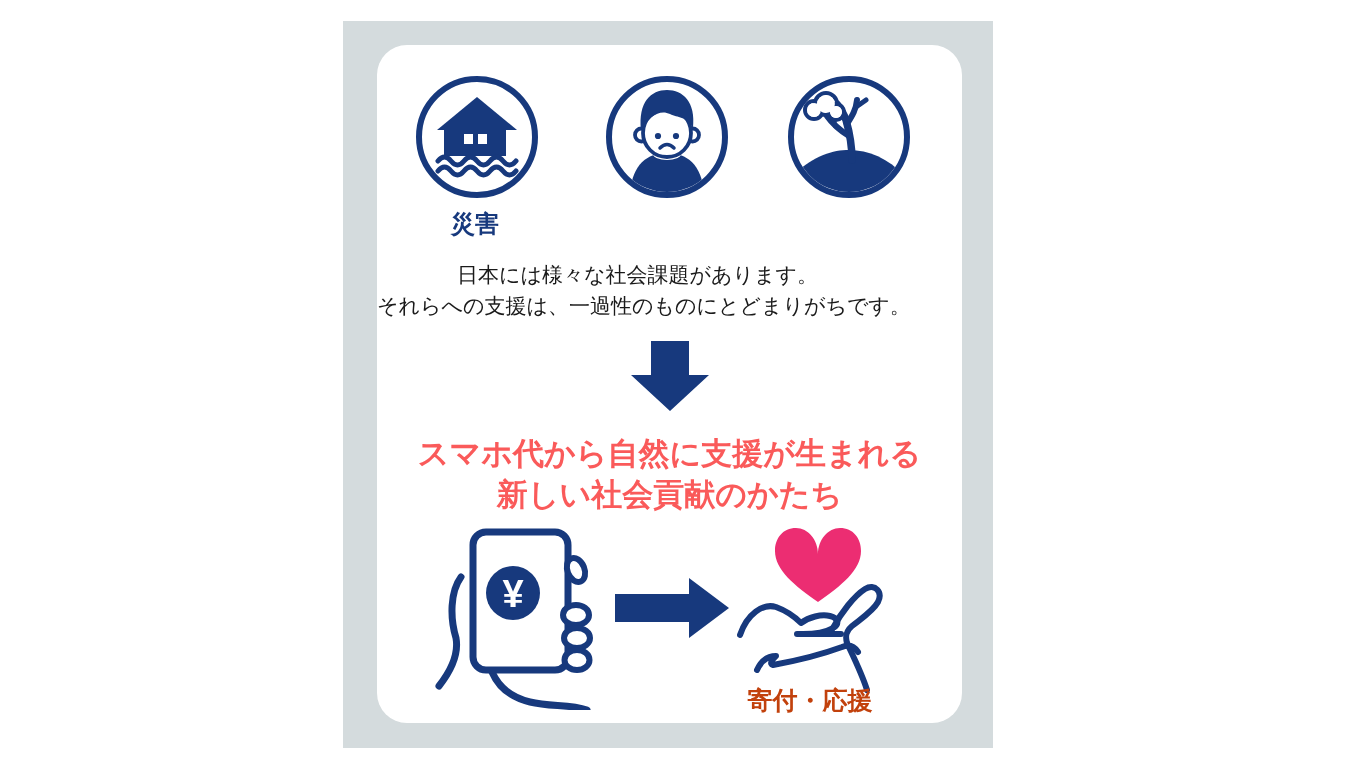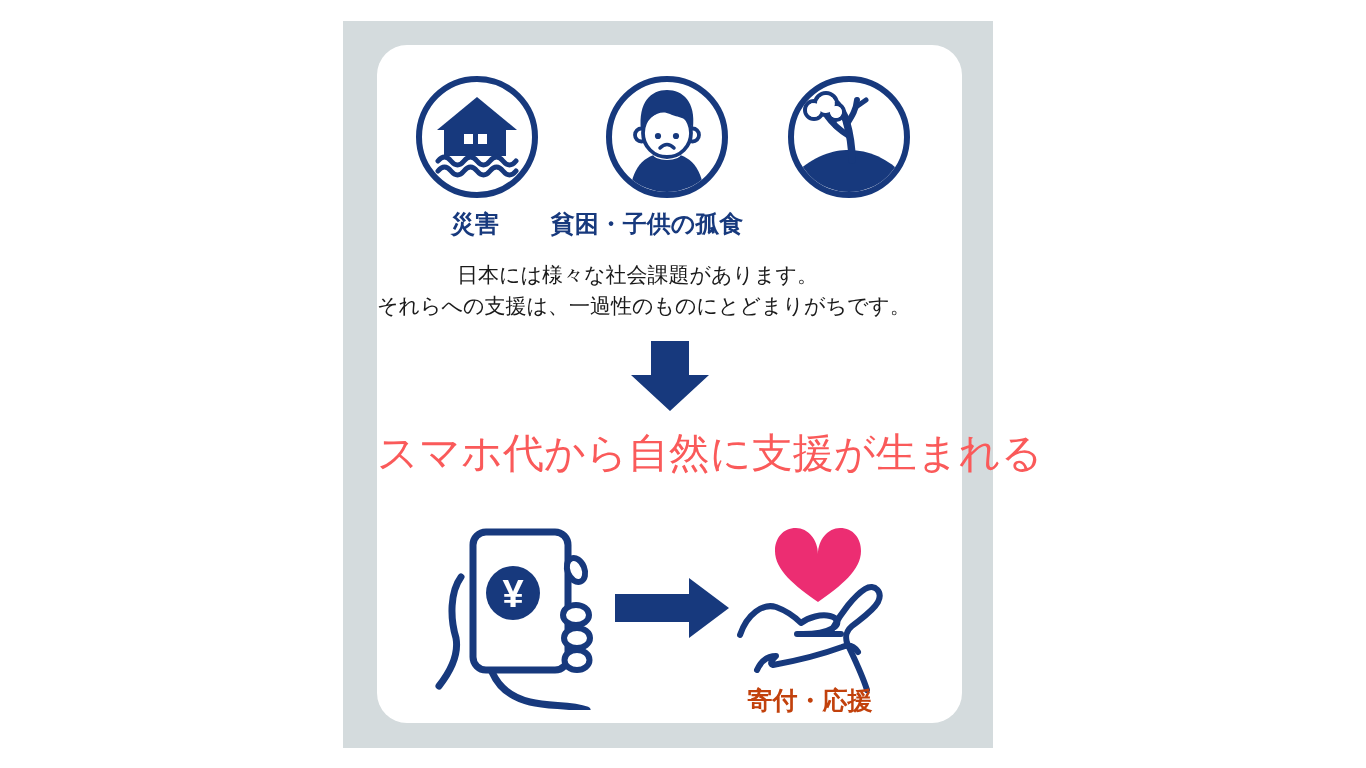--- a/index.html
+++ b/index.html
@@ -24,21 +24,21 @@
     top:163px;transform:translateX(-50%);
     font-size:24px;font-weight:bold;color:#17397d;white-space:nowrap;
   }
   .intro{
     top:214px;left:0;width:521px;text-align:center;
     font-size:21px;line-height:31px;color:#1a1a1a;white-space:nowrap;
   }
   .down-arrow{top:296px;left:50%;margin-left:-39px;width:78px;height:70px;}
   .headline{
     top:388px;left:0;width:585px;text-align:center;
-    font-size:41px;line-height:41px;font-weight:normal;color:#fa5a5a;white-space:nowrap;
+    font-size:31px;line-height:41px;font-weight:bold;color:#fa5a5a;white-space:nowrap;
   }
   .phone-icon{left:58px;top:475px;width:160px;height:190px;}
   .right-arrow{left:238px;top:533px;width:114px;height:60px;}
   .hand-heart{left:358px;top:473px;width:150px;height:192px;}
   .donation-label{
     left:433px;top:639px;transform:translateX(-50%);
     font-size:25px;font-weight:bold;color:#c2410c;white-space:nowrap;
   }
   svg{display:block;}
 </style>
@@ -101,35 +101,35 @@
         <circle cx="28" cy="36" r="9" fill="#ffffff" stroke="#17397d" stroke-width="4"></circle>
         <circle cx="40" cy="30" r="11" fill="#ffffff" stroke="#17397d" stroke-width="4"></circle>
         <circle cx="50" cy="38" r="8" fill="#ffffff" stroke="#17397d" stroke-width="4"></circle>
         <circle cx="28" cy="36" r="6.9" fill="#ffffff"></circle>
         <circle cx="40" cy="30" r="8.9" fill="#ffffff"></circle>
         <circle cx="50" cy="38" r="5.9" fill="#ffffff"></circle>
       </svg>
     </div>
 
     <div class="abs issue-label" style="left:98px;">災害</div>
-    <div class="abs issue-label" style="left:270px;">貧困・子供の孤食</div>
 
     <div class="abs intro">
       <div>日本には様々な社会課題があります。</div>
       <div>それらへの支援は、一過性のものにとどまりがちです。</div>
     </div>
 
     <div class="abs down-arrow">
       <svg viewBox="0 0 78 70" width="78" height="70">
         <polygon points="20,0 58,0 58,34 78,34 39,70 0,34 20,34" fill="#17397d"></polygon>
       </svg>
     </div>
 
     <div class="abs headline">
       <div>スマホ代から自然に支援が生まれる</div>
+      <div>新しい社会貢献のかたち</div>
     </div>
 
     <div class="abs phone-icon">
       <svg viewBox="0 0 160 190" width="160" height="190">
         <path d="M26,57 C15,72 15,98 21,118 C24,135 15,152 4,166" fill="none" stroke="#17397d" stroke-width="7" stroke-linecap="round"></path>
         <path d="M57,152 C64,168 78,178 95,182 C115,187 135,184 152,190" fill="none" stroke="#17397d" stroke-width="7" stroke-linecap="round"></path>
         <rect x="38" y="12" width="95" height="138" rx="13" fill="#ffffff" stroke="#17397d" stroke-width="7"></rect>
         <circle cx="78" cy="73" r="27" fill="#17397d"></circle>
         <text x="78" y="87" font-size="38" font-weight="bold" fill="#ffffff" text-anchor="middle">¥</text>
         <ellipse cx="141" cy="50" rx="8.5" ry="12.5" fill="#ffffff" stroke="#17397d" stroke-width="6" transform="rotate(-22 141 50)"></ellipse>

